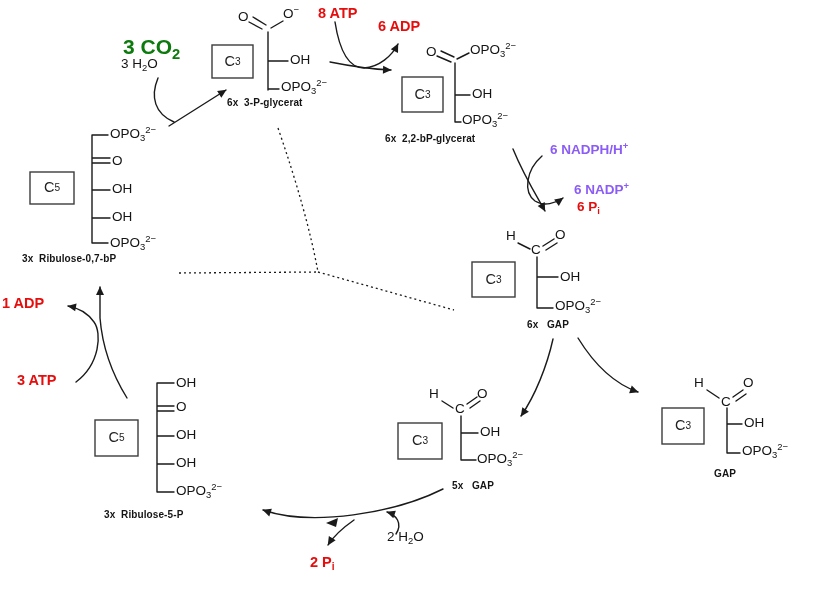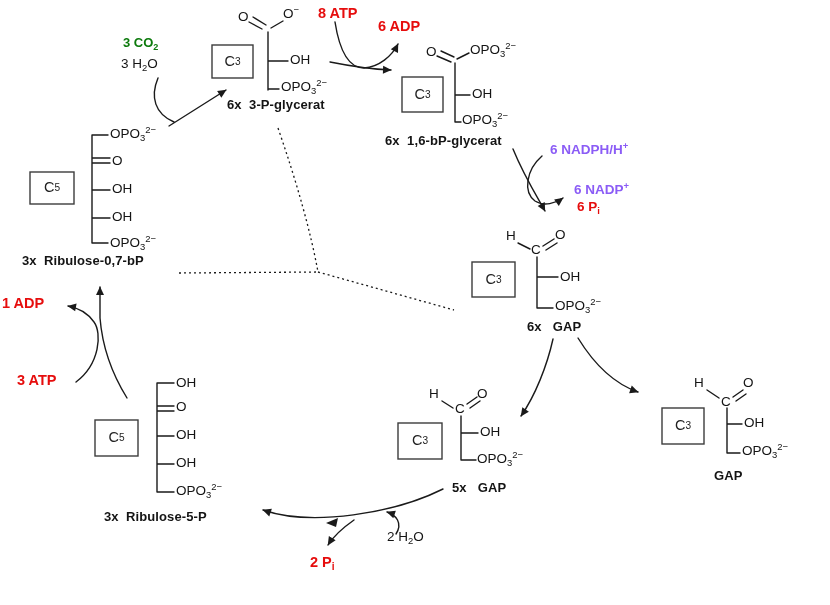--- a/index.html
+++ b/index.html
@@ -2,22 +2,22 @@
 <html><head>
 <meta charset="utf-8">
 <style>
   html,body{margin:0;padding:0;background:#fff;}
   #stage{position:relative;width:830px;height:605px;background:#fff;overflow:hidden;
          font-family:"Liberation Sans","DejaVu Sans",sans-serif;}
   #art{position:absolute;left:0;top:0;}
   .t{position:absolute;white-space:pre;font-size:13.5px;line-height:1.05;color:#141414;}
   .b{font-weight:700;}
   .sz14{font-size:14.5px;}
-  .name{font-weight:700;font-size:13px;letter-spacing:.1px;}
-  .co2sz{font-size:13px;}
+  .name{font-weight:700;font-size:10px;letter-spacing:.1px;}
+  .co2sz{font-size:21px;}
   .red{color:#e60d0d;}
   .blue{color:#8b5cf6;}
   .green{color:#0c7a0c;}
   .boxlbl{display:flex;align-items:center;justify-content:center;font-size:14.5px;color:#222;}
   .t sub{font-size:70%;vertical-align:-0.32em;line-height:0;}
   .t sup{font-size:70%;vertical-align:0.5em;line-height:0;}
 </style>
 </head>
 <body>
 
@@ -98,21 +98,21 @@
   <div class="t" style="left:283px;top:7px">O<sup>−</sup></div>
   <div class="t" style="left:290px;top:53px">OH</div>
   <div class="t" style="left:281px;top:80px">OPO<sub>3</sub><sup>2−</sup></div>
   <div class="t name" style="left:227px;top:98px">6x  3-P-glycerat</div>
   <div class="t boxlbl" style="left:212px;top:45px;width:41px;height:33px">C<sub>3</sub></div>
 
   <div class="t" style="left:426px;top:45px">O</div>
   <div class="t" style="left:470px;top:43px">OPO<sub>3</sub><sup>2−</sup></div>
   <div class="t" style="left:472px;top:87px">OH</div>
   <div class="t" style="left:462px;top:113px">OPO<sub>3</sub><sup>2−</sup></div>
-  <div class="t name" style="left:385px;top:134px">6x  1,6-bP-glycerat</div>
+  <div class="t name" style="left:385px;top:134px">6x  2,2-bP-glycerat</div>
   <div class="t boxlbl" style="left:402px;top:77px;width:41px;height:35px">C<sub>3</sub></div>
 
   <div class="t" style="left:506px;top:229px">H</div>
   <div class="t" style="left:531px;top:243px">C</div>
   <div class="t" style="left:555px;top:228px">O</div>
   <div class="t" style="left:560px;top:270px">OH</div>
   <div class="t" style="left:555px;top:299px">OPO<sub>3</sub><sup>2−</sup></div>
   <div class="t name" style="left:527px;top:320px">6x   GAP</div>
   <div class="t boxlbl" style="left:472px;top:262px;width:43px;height:35px">C<sub>3</sub></div>
 

